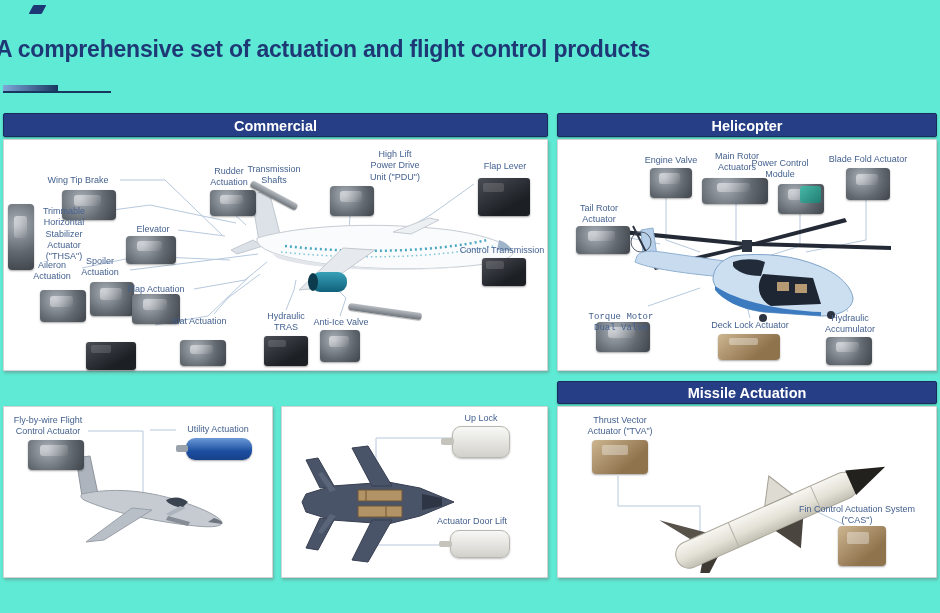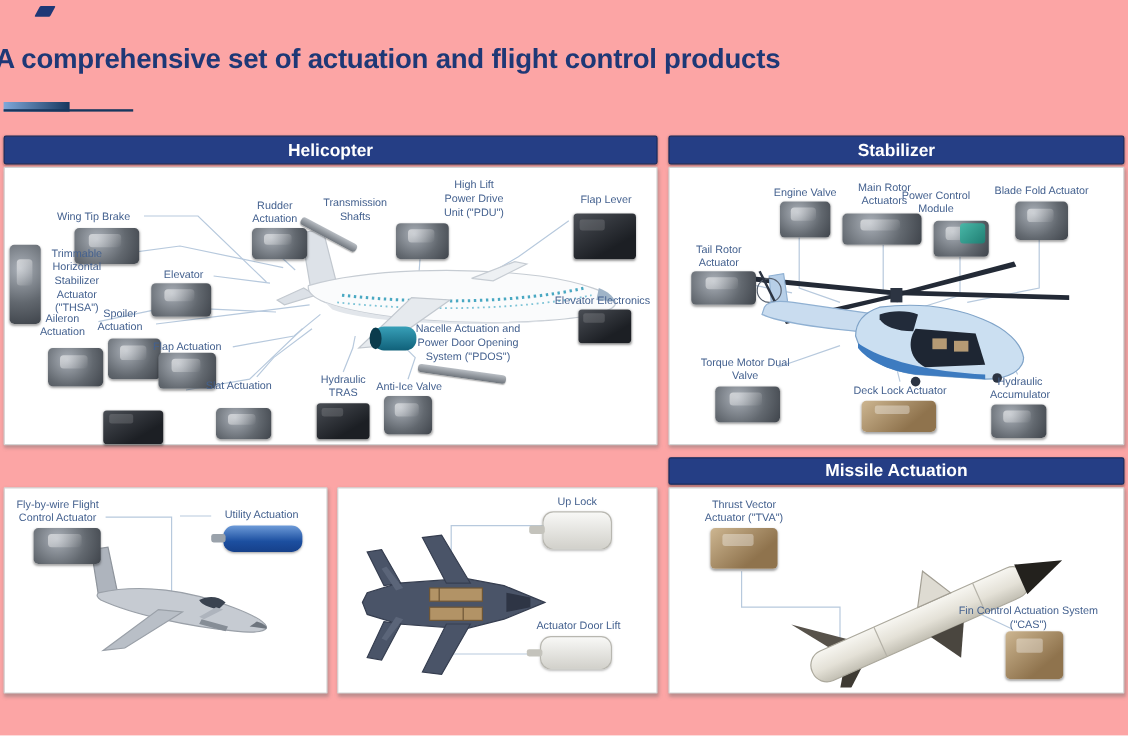--- a/index.html
+++ b/index.html
@@ -2,21 +2,21 @@
 <html style="--header-bg: #253E85; --header-text: #FFFFFF; --title: #1E3876; --label: #44618F; --callout-line: #B7C9DD; --accent-light: #7FA8D9; --accent-dark: #17375E;"><head>
 <meta charset="utf-8">
 <style>
   :root{
     --header-bg:#253E85; --header-text:#FFFFFF; --title:#1E3876;
     --label:#44618F; --callout-line:#B7C9DD; --accent-light:#7FA8D9; --accent-dark:#17375E;
   }
   *{margin:0;padding:0;box-sizing:border-box;}
   html,body{background:#fff;}
   body{font-family:"Liberation Sans",sans-serif;}
-  .stage{position:relative;width:940px;height:613px;background:#fca5a5;overflow:hidden;}
+  .stage{position:relative;width:940px;height:613px;background:#5eead4;overflow:hidden;}
   .slide-title{position:absolute;left:-4px;top:36px;font-size:23px;font-weight:bold;color:var(--title);letter-spacing:-0.2px;white-space:nowrap;}
   .logo-frag{position:absolute;left:31px;top:5px;width:13px;height:9px;background:var(--title);transform:skewX(-28deg);border-radius:1px;}
   .accent-bar{position:absolute;left:3px;top:85px;width:55px;height:8px;background:linear-gradient(to right,var(--accent-light),var(--accent-dark));}
   .accent-line{position:absolute;left:3px;top:91px;width:108px;height:2px;background:var(--accent-dark);}
   .panel-header{position:absolute;height:24px;background:var(--header-bg);color:var(--header-text);
     font-size:14.5px;font-weight:bold;text-align:center;line-height:24px;border-radius:2px;
     border:1px solid #1A2C5E;box-shadow:0 1px 2px rgba(0,0,0,.3);}
   .panel-box{position:absolute;background:#fff;border:1px solid #D4D4D4;box-shadow:1px 2px 3px rgba(110,110,110,.45);border-radius:1px;}
   .lbl{position:absolute;font-size:9px;line-height:1.25;color:var(--label);text-align:center;}
   .lines{position:absolute;left:0;top:0;pointer-events:none;}
@@ -38,22 +38,22 @@
 </head>
 <body>
 
 <div class="stage">
 
   <div class="logo-frag"></div>
   <div class="slide-title">A comprehensive set of actuation and flight control products</div>
   <div class="accent-bar"></div>
   <div class="accent-line"></div>
 
-  <div class="panel-header" style="left:3px;top:113px;width:545px;">Helicopter</div>
-  <div class="panel-header" style="left:557px;top:113px;width:380px;">Stabilizer</div>
+  <div class="panel-header" style="left:3px;top:113px;width:545px;">Commercial</div>
+  <div class="panel-header" style="left:557px;top:113px;width:380px;">Helicopter</div>
   <div class="panel-header" style="left:557px;top:381px;width:380px;height:23px;line-height:23px;">Missile Actuation</div>
 
   <div class="panel-box" style="left:3px;top:139px;width:545px;height:232px;"></div>
   <div class="panel-box" style="left:557px;top:139px;width:380px;height:232px;"></div>
   <div class="panel-box" style="left:3px;top:406px;width:270px;height:172px;"></div>
   <div class="panel-box" style="left:281px;top:406px;width:267px;height:172px;"></div>
   <div class="panel-box" style="left:557px;top:406px;width:380px;height:172px;"></div>
 
   <svg class="lines" width="940" height="613">
     <g fill="none" stroke="#B7C9DD" stroke-width="1">
@@ -215,36 +215,35 @@
   <div class="lbl" style="left:38px;top:175px;width:80px;">Wing Tip Brake</div>
   <div class="lbl" style="left:30px;top:206px;width:68px;">Trimmable Horizontal Stabilizer Actuator ("THSA")</div>
   <div class="lbl" style="left:128px;top:224px;width:50px;">Elevator</div>
   <div class="lbl" style="left:70px;top:256px;width:60px;">Spoiler Actuation</div>
   <div class="lbl" style="left:22px;top:260px;width:60px;">Aileron Actuation</div>
   <div class="lbl" style="left:118px;top:284px;width:76px;">Flap Actuation</div>
   <div class="lbl" style="left:170px;top:316px;width:58px;">Slat Actuation</div>
   <div class="lbl" style="left:258px;top:311px;width:56px;">Hydraulic TRAS</div>
   <div class="lbl" style="left:306px;top:317px;width:70px;">Anti-Ice Valve</div>
   <div class="lbl" style="left:202px;top:166px;width:54px;">Rudder Actuation</div>
-  <div class="lbl" style="left:240px;top:164px;width:68px;margin-left:22px;">Transmission Shafts</div>
+  <div class="lbl" style="left:240px;top:164px;width:68px;">Transmission Shafts</div>
   <div class="lbl" style="left:322px;top:149px;width:58px;margin-left:44px;">High Lift Power Drive Unit ("PDU")</div>
   <div class="lbl" style="left:473px;top:161px;width:64px;">Flap Lever</div>
-  <div class="lbl" style="left:456px;top:245px;width:92px;">Elevator Electronics</div>
-  <div class="lbl" style="left:338px;top:269px;width:104px;">Nacelle Actuation and Power Door Opening System ("PDOS")</div>
+  <div class="lbl" style="left:456px;top:245px;width:92px;">Control Transmission</div>
 
   <div class="lbl" style="left:638px;top:155px;width:66px;">Engine Valve</div>
   <div class="lbl" style="left:700px;top:151px;width:74px;">Main Rotor Actuators</div>
   <div class="lbl" style="left:743px;top:158px;width:74px;">Power Control Module</div>
   <div class="lbl" style="left:820px;top:154px;width:96px;">Blade Fold Actuator</div>
   <div class="lbl" style="left:570px;top:203px;width:58px;">Tail Rotor Actuator</div>
-  <div class="lbl" style="left:583px;top:297px;width:76px;">Torque Motor Dual Valve</div>
+  <div class="lbl" style="left:583px;top:312px;width:76px;font-family:Liberation Mono, monospace;">Torque Motor Dual Valve</div>
   <div class="lbl" style="left:698px;top:320px;width:104px;">Deck Lock Actuator</div>
   <div class="lbl" style="left:806px;top:313px;width:88px;">Hydraulic Accumulator</div>
 
   <div class="lbl" style="left:6px;top:415px;width:84px;">Fly-by-wire Flight Control Actuator</div>
   <div class="lbl" style="left:176px;top:424px;width:84px;">Utility Actuation</div>
   <div class="lbl" style="left:453px;top:413px;width:56px;text-align:center;">Up Lock</div>
-  <div class="lbl" style="left:430px;top:516px;width:104px;text-align:center;">Actuator Door Lift</div>
+  <div class="lbl" style="left:420px;top:516px;width:104px;text-align:center;">Actuator Door Lift</div>
 
   <div class="lbl" style="left:576px;top:415px;width:88px;">Thrust Vector Actuator ("TVA")</div>
   <div class="lbl" style="left:798px;top:504px;width:118px;">Fin Control Actuation System ("CAS")</div>
 
 </div>
 
 </body></html>

